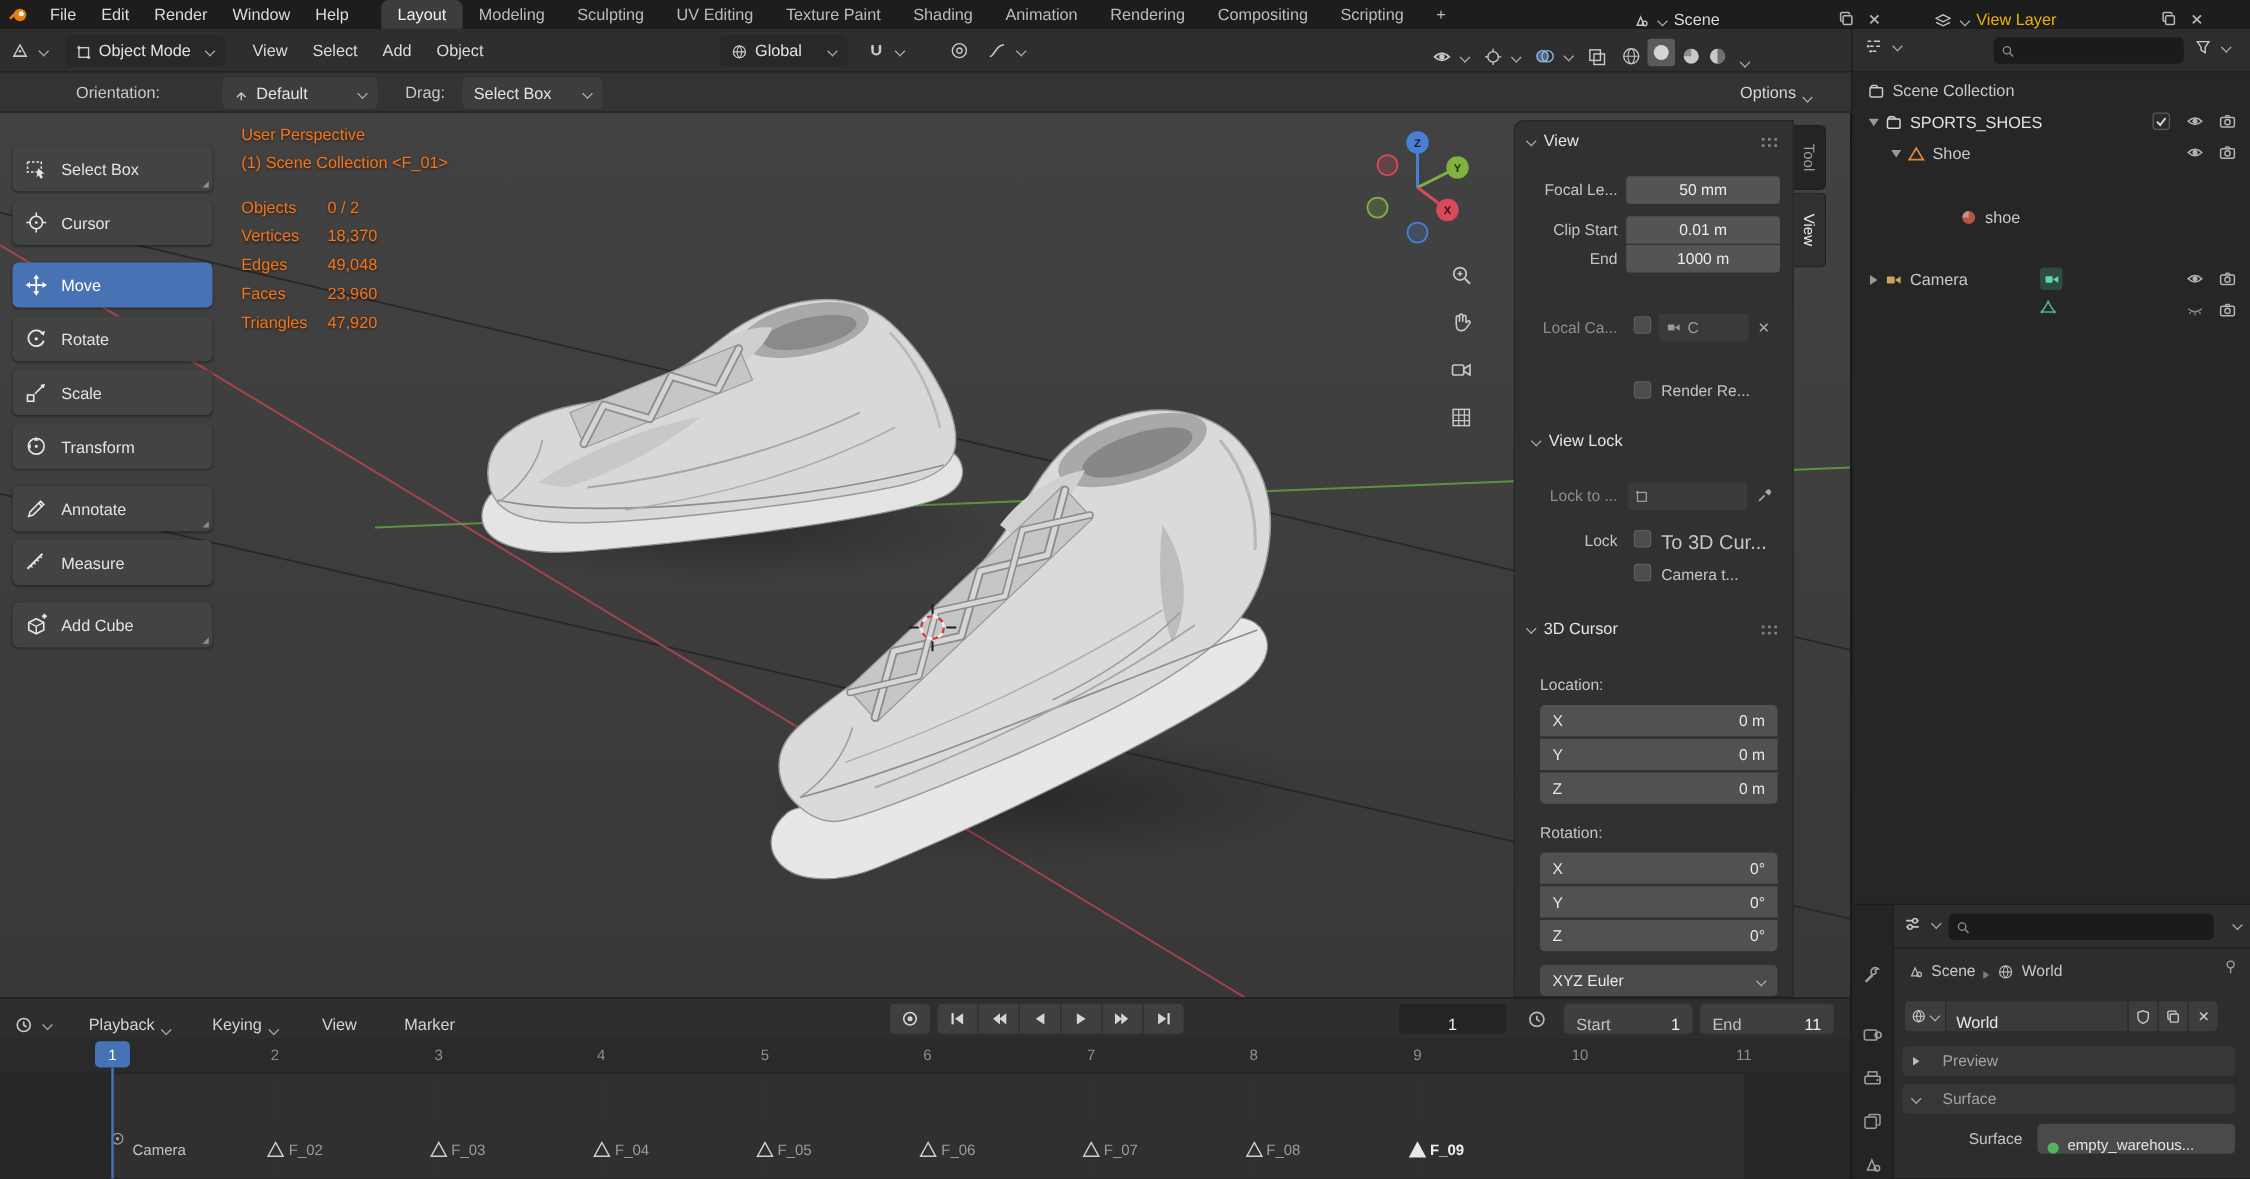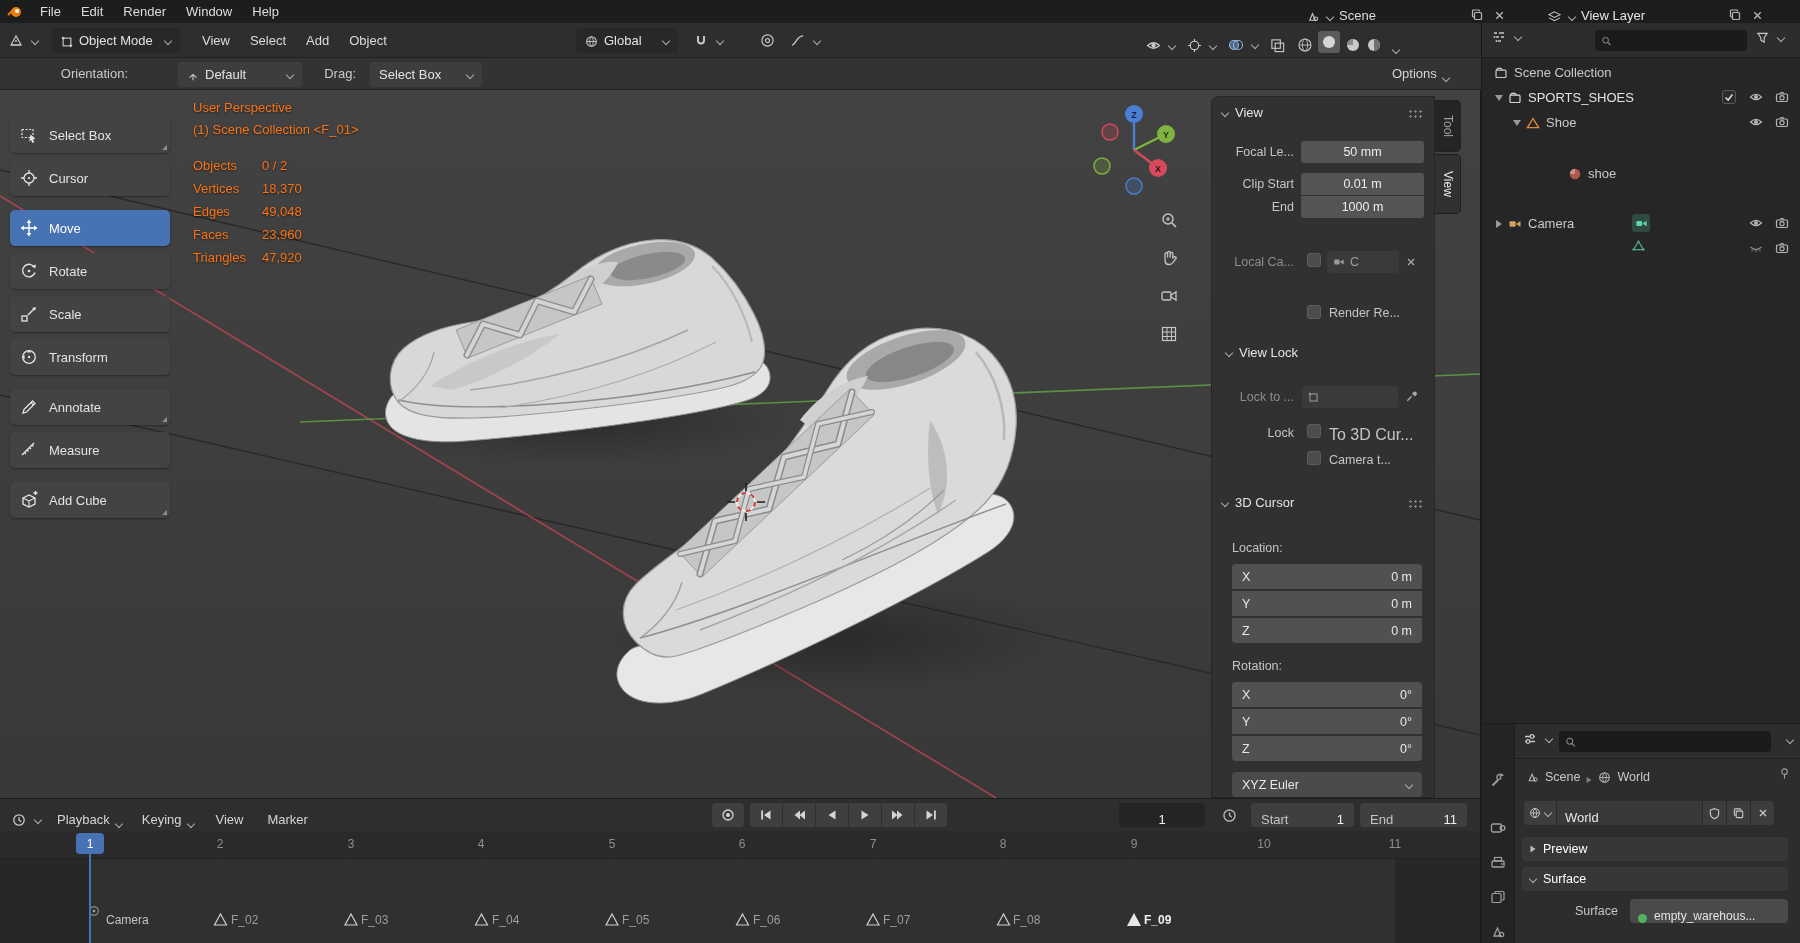--- a/index.html
+++ b/index.html
@@ -32,21 +32,21 @@
 .xyz{position:absolute;left:20px;width:190px;height:25px;background:#515151;display:flex;align-items:center;justify-content:space-between;padding:0 10px;color:#e8e8e8;font-size:12.5px}
 .xyz.top{border-radius:4px 4px 0 0}.xyz.bot{border-radius:0 0 4px 4px}
 .ntab{position:absolute;left:1435px;width:26px;writing-mode:vertical-rl;display:flex;align-items:center;justify-content:center;font-size:12px;color:#9f9f9f;background:#252525;border-radius:0 5px 5px 0;border:1px solid #202020;border-left:none}
 .ntab.active{background:#313131;color:#ececec}
 .outliner{position:absolute;left:1481px;top:23px;width:319px;height:700px;background:#262626;border-left:1px solid #191919}
 .orow{position:absolute;left:0;width:319px;height:25px;display:flex;align-items:center;font-size:13px;color:#c9c9c9;gap:6px}
 .oic{width:14px;height:14px;flex:none}
 .srch{background:#1b1b1b;border-radius:4px;height:21px;display:flex;align-items:center;padding:0 6px;gap:5px;color:#9a9a9a}
 .srch input{background:transparent;border:none;outline:none;color:#d5d5d5;width:100%;font-family:"Liberation Sans",sans-serif;font-size:12px}
 .props{position:absolute;left:1481px;top:723px;width:319px;height:220px;background:#2d2d2d;border-left:1px solid #191919;border-top:1px solid #1c1c1c;overflow:hidden}
-.phdr{position:absolute;background:#373737;border-radius:4px;height:24px;display:flex;align-items:center;gap:7px;color:#ffffff;padding:0 8px;font-size:12.5px}
+.phdr{position:absolute;background:#373737;border-radius:4px;height:24px;display:flex;align-items:center;gap:18px;color:#a3a3a3;padding:0 8px;font-size:12.5px}
 .timeline{position:absolute;left:0;top:798px;width:1481px;height:145px;background:#2e2e2e;border-top:1px solid #1c1c1c}
 .tbtn{width:32px;height:24px;background:#3f3f3f;display:flex;align-items:center;justify-content:center}
 .rulnum{position:absolute;width:40px;text-align:center;color:#8f8f8f;font-size:12px;top:38px}
 .mlabel{position:absolute;top:114px;color:#9d9d9d;font-size:12px;white-space:nowrap}
 .vline{position:absolute;width:1px;background:#1a1a1a}
 svg{display:block}
 </style>
 </head>
 <body>
 
@@ -146,20 +146,33 @@
           <path d="M1 11 L6 6" stroke="#e87d0d" stroke-width="2"></path>
         </svg>
     </span>
     <div class="fx" style="height:100%">
       <span class="menu-item">File</span>
       <span class="menu-item">Edit</span>
       <span class="menu-item">Render</span>
       <span class="menu-item">Window</span>
       <span class="menu-item">Help</span>
     </div>
+    <div class="fx" style="height:100%;margin-left:16px">
+      <span class="wstab active">Layout</span>
+      <span class="wstab">Modeling</span>
+      <span class="wstab">Sculpting</span>
+      <span class="wstab">UV Editing</span>
+      <span class="wstab">Texture Paint</span>
+      <span class="wstab">Shading</span>
+      <span class="wstab">Animation</span>
+      <span class="wstab">Rendering</span>
+      <span class="wstab">Compositing</span>
+      <span class="wstab">Scripting</span>
+      <span class="wstab">+</span>
+    </div>
     <div class="r fx" style="left:1306px;top:0;height:23px;gap:6px">
       <span class="icnbtn" style="gap:2px">
         <svg width="13" height="13" viewBox="0 0 14 14">
             <path d="M4 11 L7 4 L10 11 Z" fill="none" stroke="#c9c9c9" stroke-width="1.2"></path>
             <circle cx="10.5" cy="9.5" r="2" fill="none" stroke="#c9c9c9" stroke-width="1.1"></circle>
           </svg>
         <span class="chev"></span>
       </span>
       <span style="width:124px;color:#dcdcdc">Scene</span>
       <span class="icnbtn" style="width:16px;height:16px;color:#b9b9b9">
@@ -174,21 +187,21 @@
         </span>
     </div>
     <div class="r fx" style="left:1548px;top:0;height:23px;gap:6px">
       <span class="icnbtn" style="gap:2px">
         <svg width="13" height="13" viewBox="0 0 14 14">
             <path d="M7 2 L13 5 L7 8 L1 5 Z" fill="none" stroke="#c9c9c9" stroke-width="1.1"></path>
             <path d="M1 8.5 L7 11.5 L13 8.5" fill="none" stroke="#c9c9c9" stroke-width="1.1"></path>
           </svg>
         <span class="chev"></span>
       </span>
-      <span style="width:140px;color:#e5e5e5">View Layer</span>
+      <span style="width:140px;color:#eab308">View Layer</span>
       <span class="icnbtn" style="width:16px;height:16px;color:#b9b9b9">
           <svg width="14" height="14">
             <use href="#i-copy"></use>
           </svg>
         </span>
       <span class="icnbtn" style="width:16px;height:16px;color:#b9b9b9">
           <svg width="13" height="13">
             <use href="#i-x"></use>
           </svg>
         </span>
@@ -858,21 +871,21 @@
     </div>
 
     <span class="r" style="left:40px;top:180px;width:96px;text-align:right;color:#c5c5c5;font-size:12.5px">Surface</span>
     <div class="r fx" style="left:148px;top:175px;width:158px;height:24px;background:#4a4a4a;border-radius:4px;padding:0 8px;gap:7px">
       <span style="width:9px;height:9px;border-radius:50%;background:#55b35f;flex:none"></span>
       <span style="color:#e4e4e4;font-size:12px;white-space:nowrap;overflow:hidden">empty_warehous...</span>
     </div>
   </div>
 
   <div class="timeline">
-    <div class="r fx" style="left:6px;top:4px;height:24px;gap:2px">
+    <div class="r fx" style="left:6px;top:4px;height:24px;gap:16px">
       <span class="icnbtn" style="gap:3px;width:40px;color:#c9c9c9">
         <svg width="14" height="14">
             <use href="#i-clk"></use>
           </svg>
           <span class="chev"></span>
       </span>
       <span class="fx" style="padding:0 9px;color:#d5d5d5">
           <span>Playback</span>
           <span class="chev"></span>
         </span>

